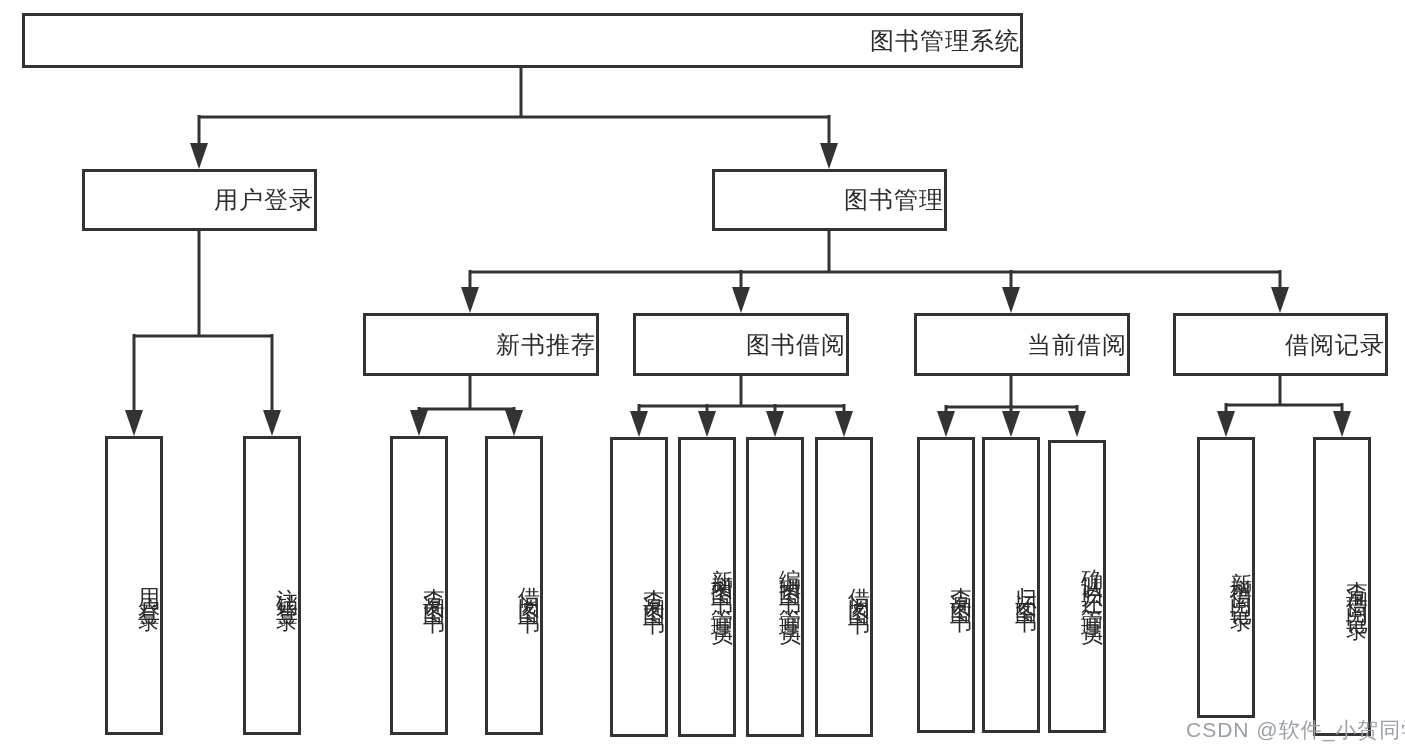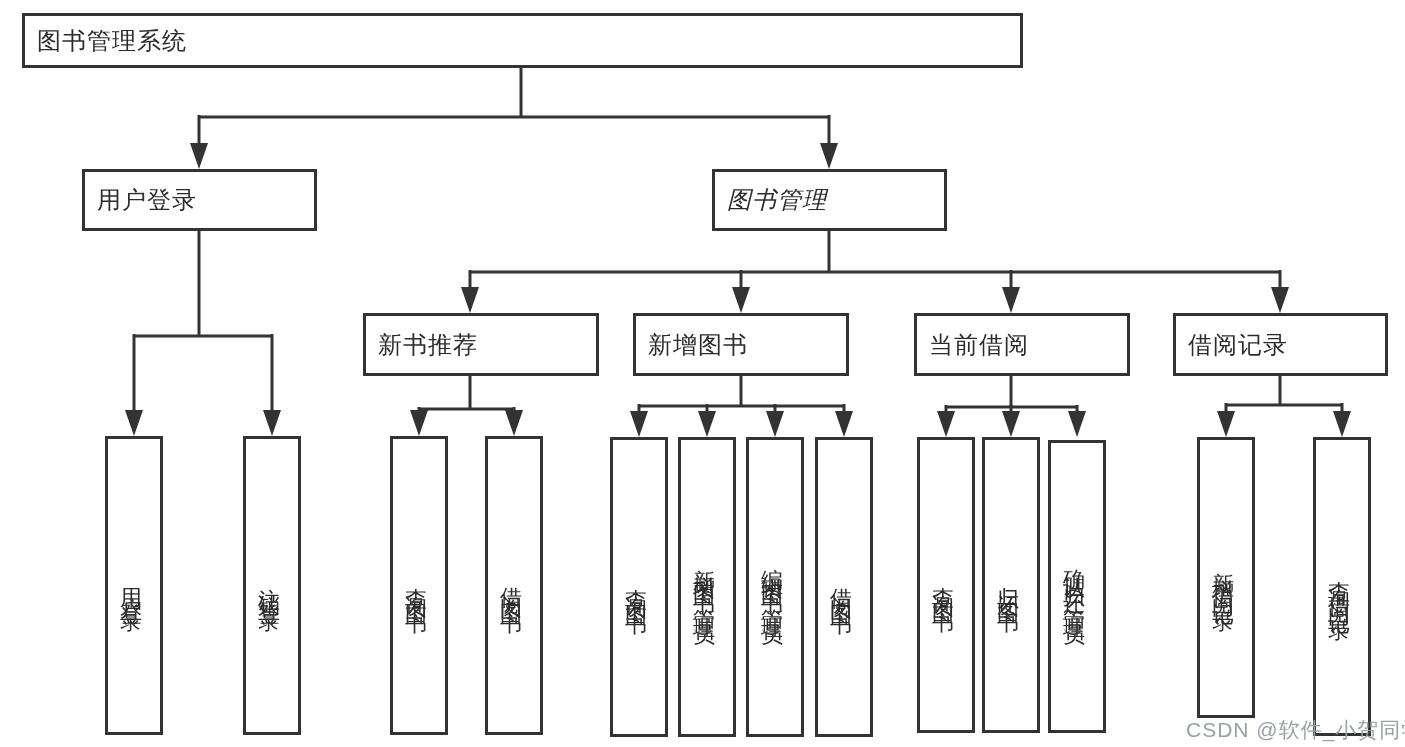--- a/index.html
+++ b/index.html
@@ -12,24 +12,23 @@
     overflow: hidden;
   }
   .wires { position: absolute; left: 0; top: 0; z-index: 1; }
   .box {
     position: absolute;
     box-sizing: border-box;
     background: #ffffff;
     border: 3px solid #333333;
     display: flex;
     align-items: center;
-    justify-content: flex-start;
+    justify-content: flex-end;
     z-index: 2;
     color: #2b2b2b;
-    padding-left: 12px;
   }
   .box.h .lbl {
     font-size: 24px;
     letter-spacing: 1px;
     white-space: nowrap;
     line-height: 1;
   }
   .box.v .lbl {
     writing-mode: vertical-rl;
     font-size: 22px;
@@ -118,29 +117,29 @@
     </g>
   </svg>
 
   <div class="box h" style="left:22px; top:13px; width:1001px; height:55px;">
     <span class="lbl">图书管理系统</span>
   </div>
 
   <div class="box h" style="left:82px; top:169px; width:235px; height:62px;">
     <span class="lbl">用户登录</span>
   </div>
-  <div class="box h" style="left:712px; top:169px; width:235px; height:62px;font-style:italic;">
+  <div class="box h" style="left:712px; top:169px; width:235px; height:62px;">
     <span class="lbl">图书管理</span>
   </div>
 
   <div class="box h" style="left:363px; top:313px; width:236px; height:63px;">
     <span class="lbl">新书推荐</span>
   </div>
   <div class="box h" style="left:633px; top:313px; width:216px; height:63px;">
-    <span class="lbl">新增图书</span>
+    <span class="lbl">图书借阅</span>
   </div>
   <div class="box h" style="left:903px; top:313px; width:216px; height:63px;margin-left:11px;">
     <span class="lbl">当前借阅</span>
   </div>
   <div class="box h" style="left:1173px; top:313px; width:215px; height:63px;">
     <span class="lbl">借阅记录</span>
   </div>
 
   <div class="box v" style="left:105px; top:436px; width:58px; height:299px;">
     <span class="lbl">用户登录</span>

